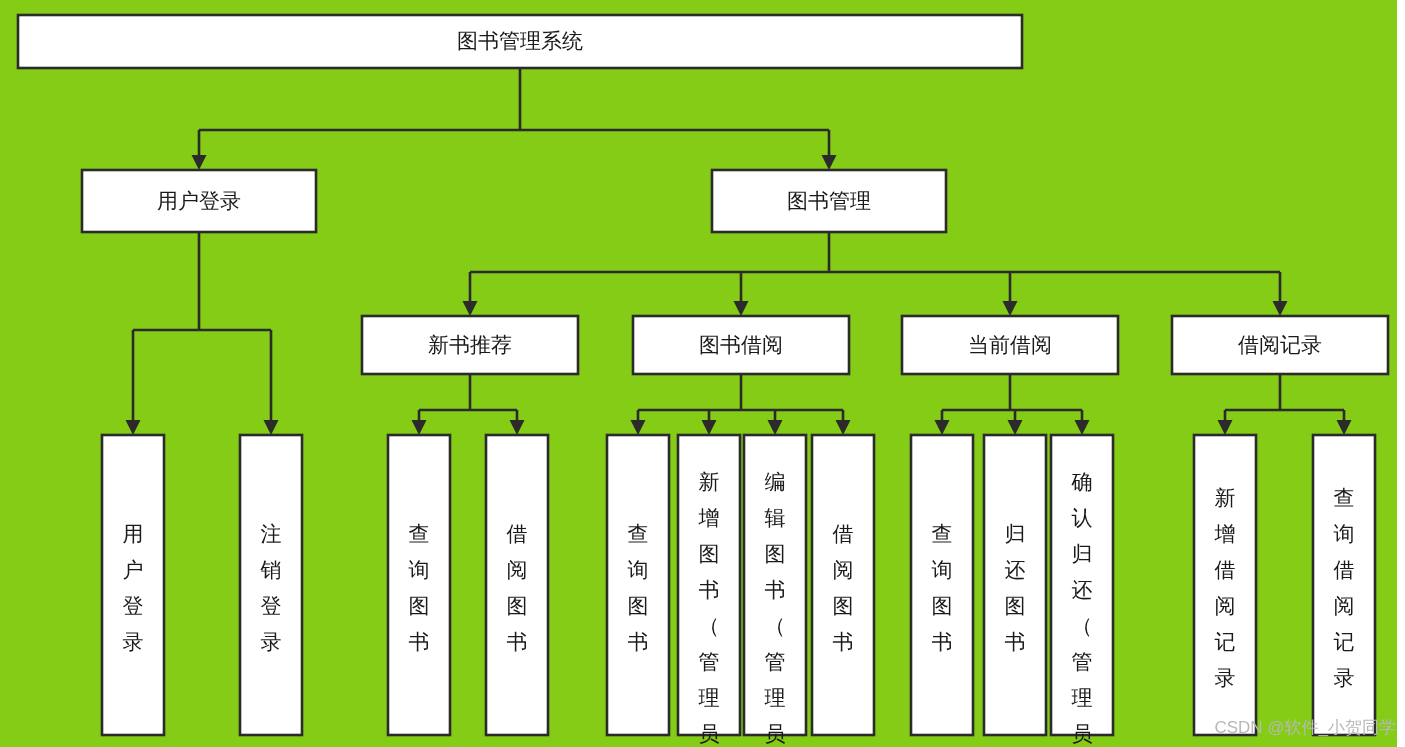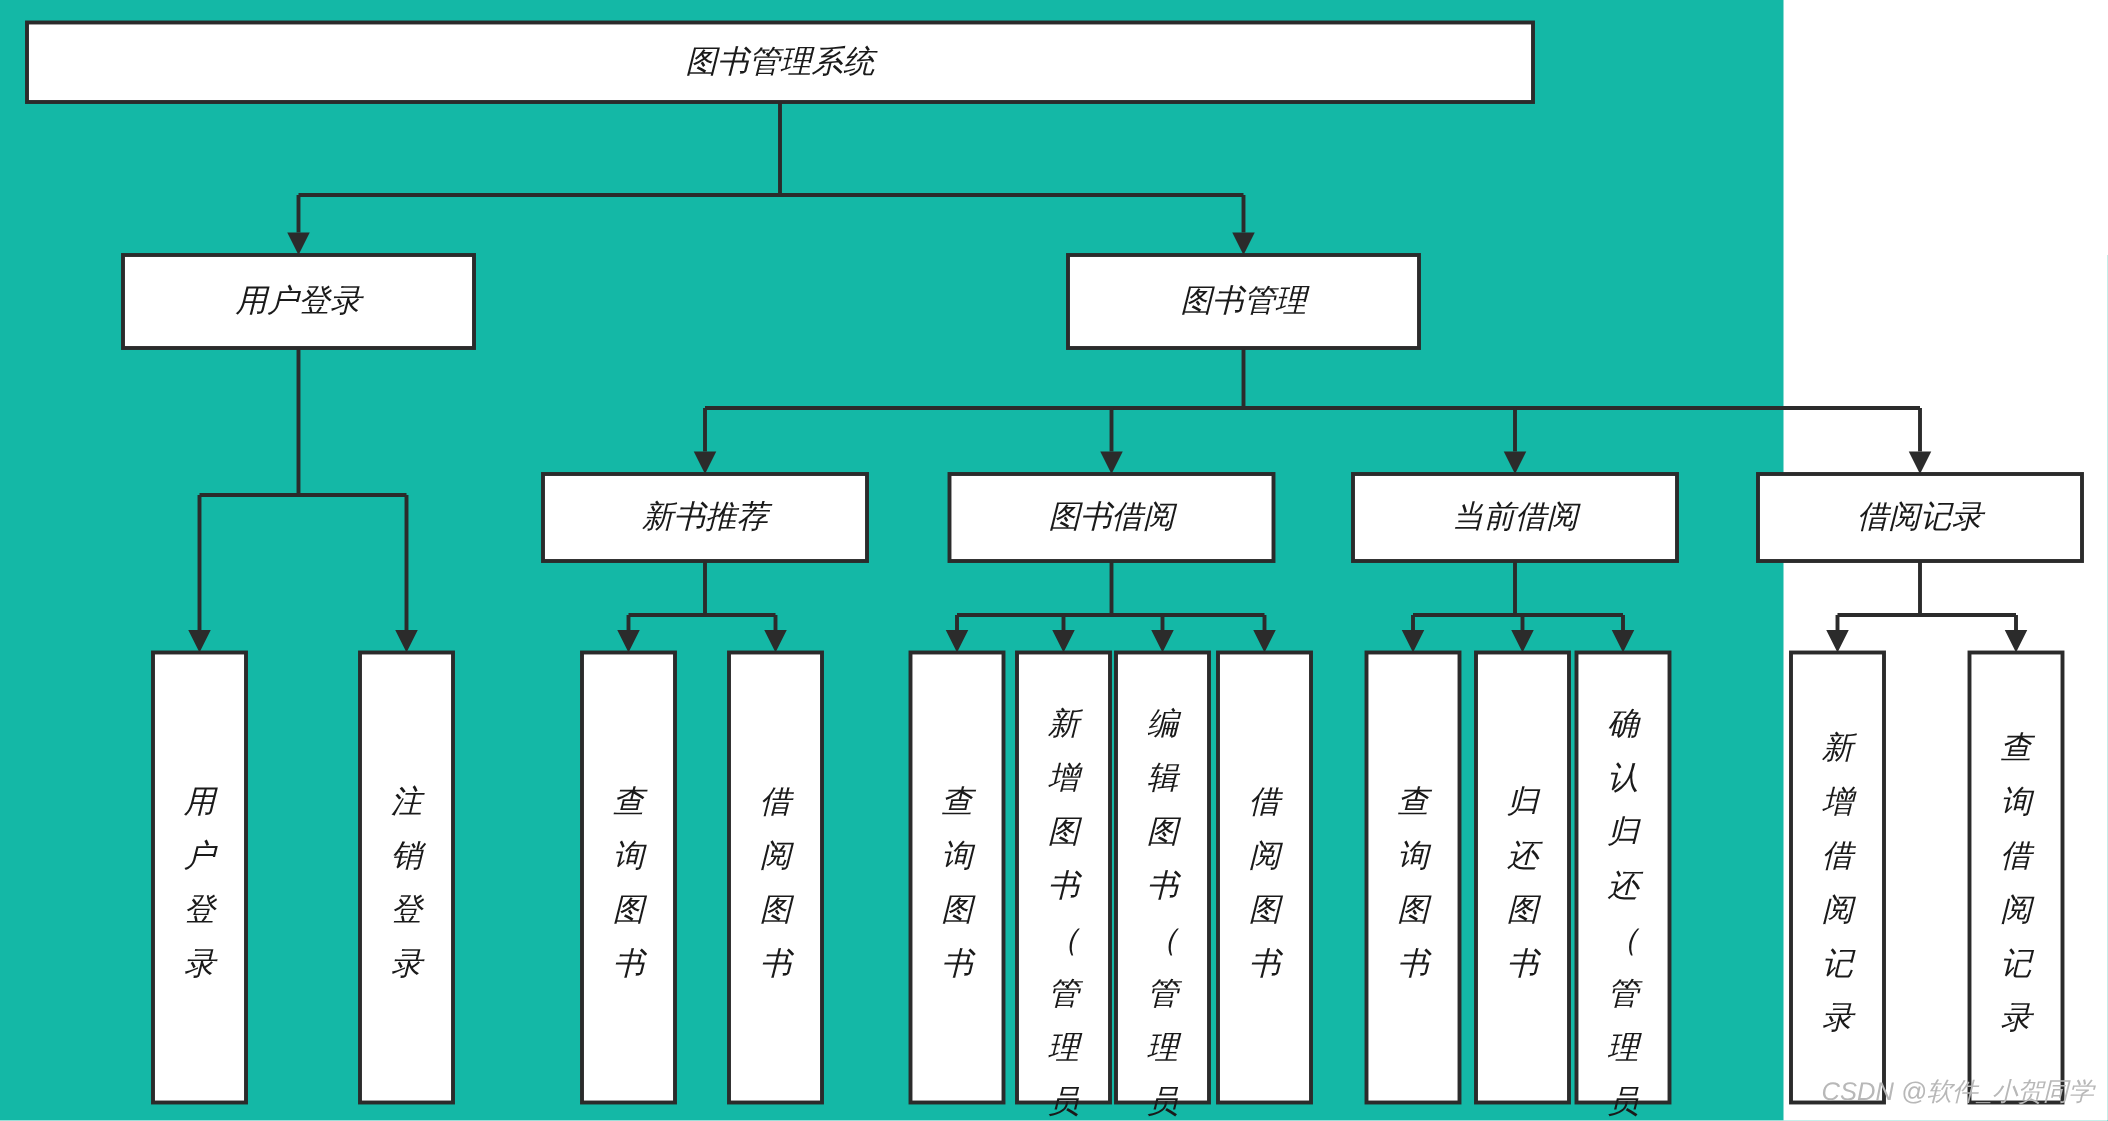--- a/index.html
+++ b/index.html
@@ -8,24 +8,23 @@
     background: #ffffff;
   }
   body {
     width: 1405px;
     height: 747px;
     font-family: "Liberation Sans", "DejaVu Sans", sans-serif;
     overflow: hidden;
   }
   #diagram-root {
     position: relative;
-    width: 1189px;
+    width: 1397px;
     height: 747px;
-    background: #14b8a6;
-    font-style: italic;
+    background: #84cc16;
   }
   svg#tree-svg {
     position: absolute;
     left: 0;
     top: 0;
     width: 1405px;
     height: 747px;
     display: block;
   }
   .node-box {

